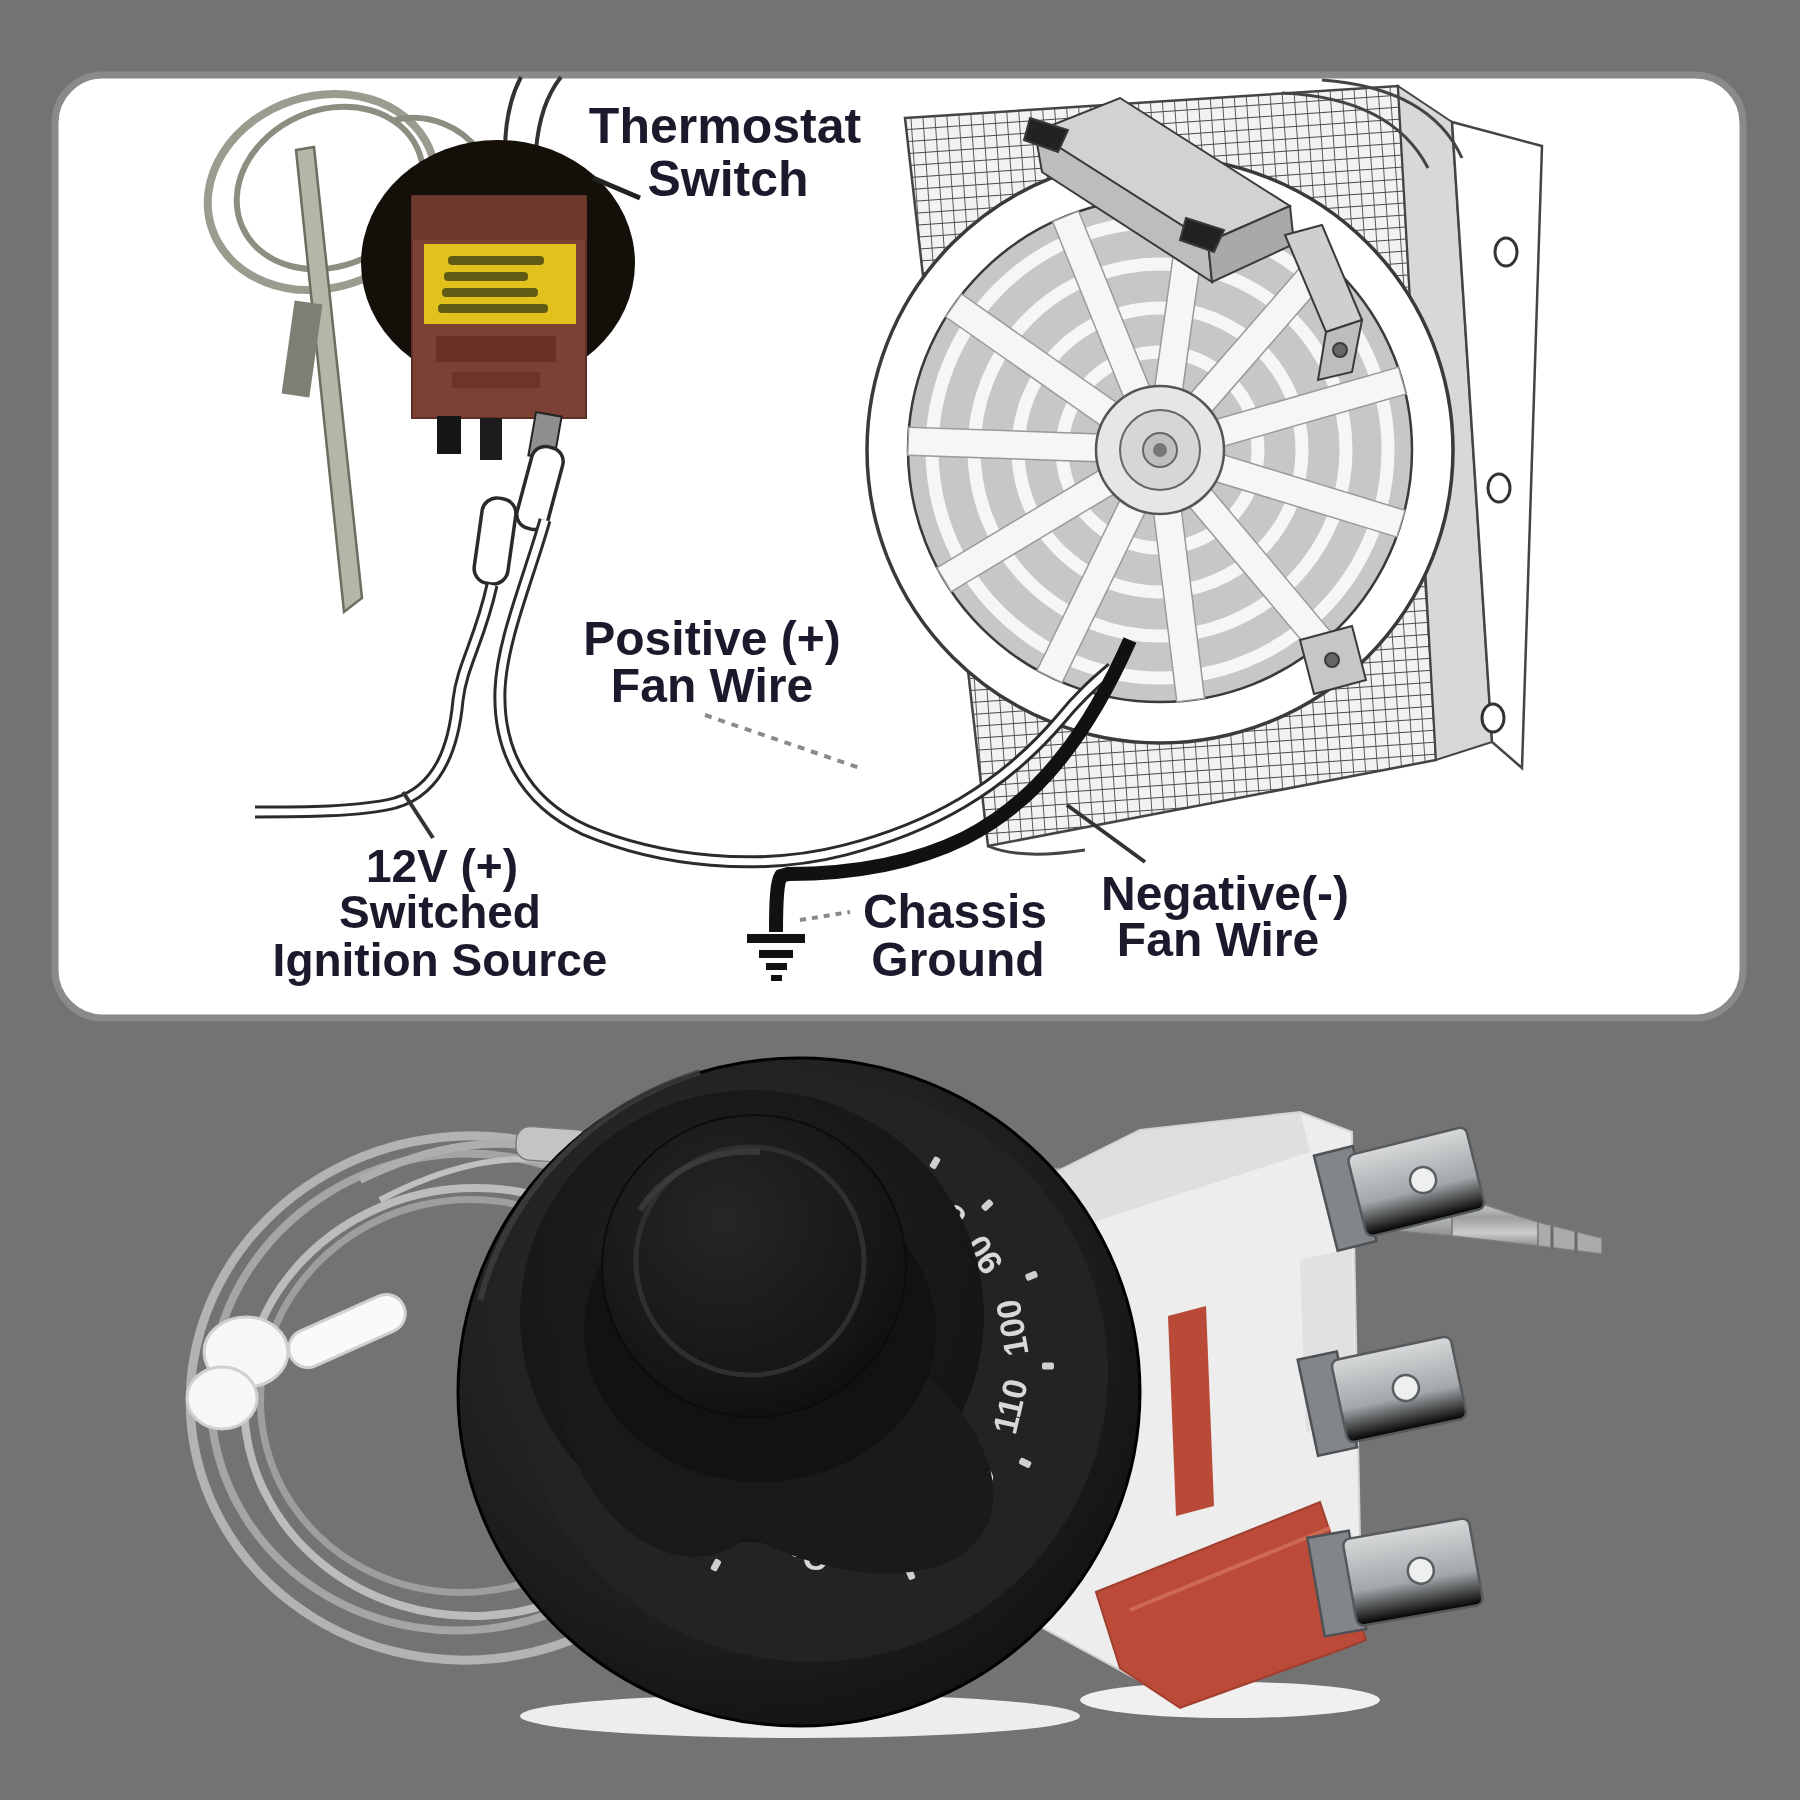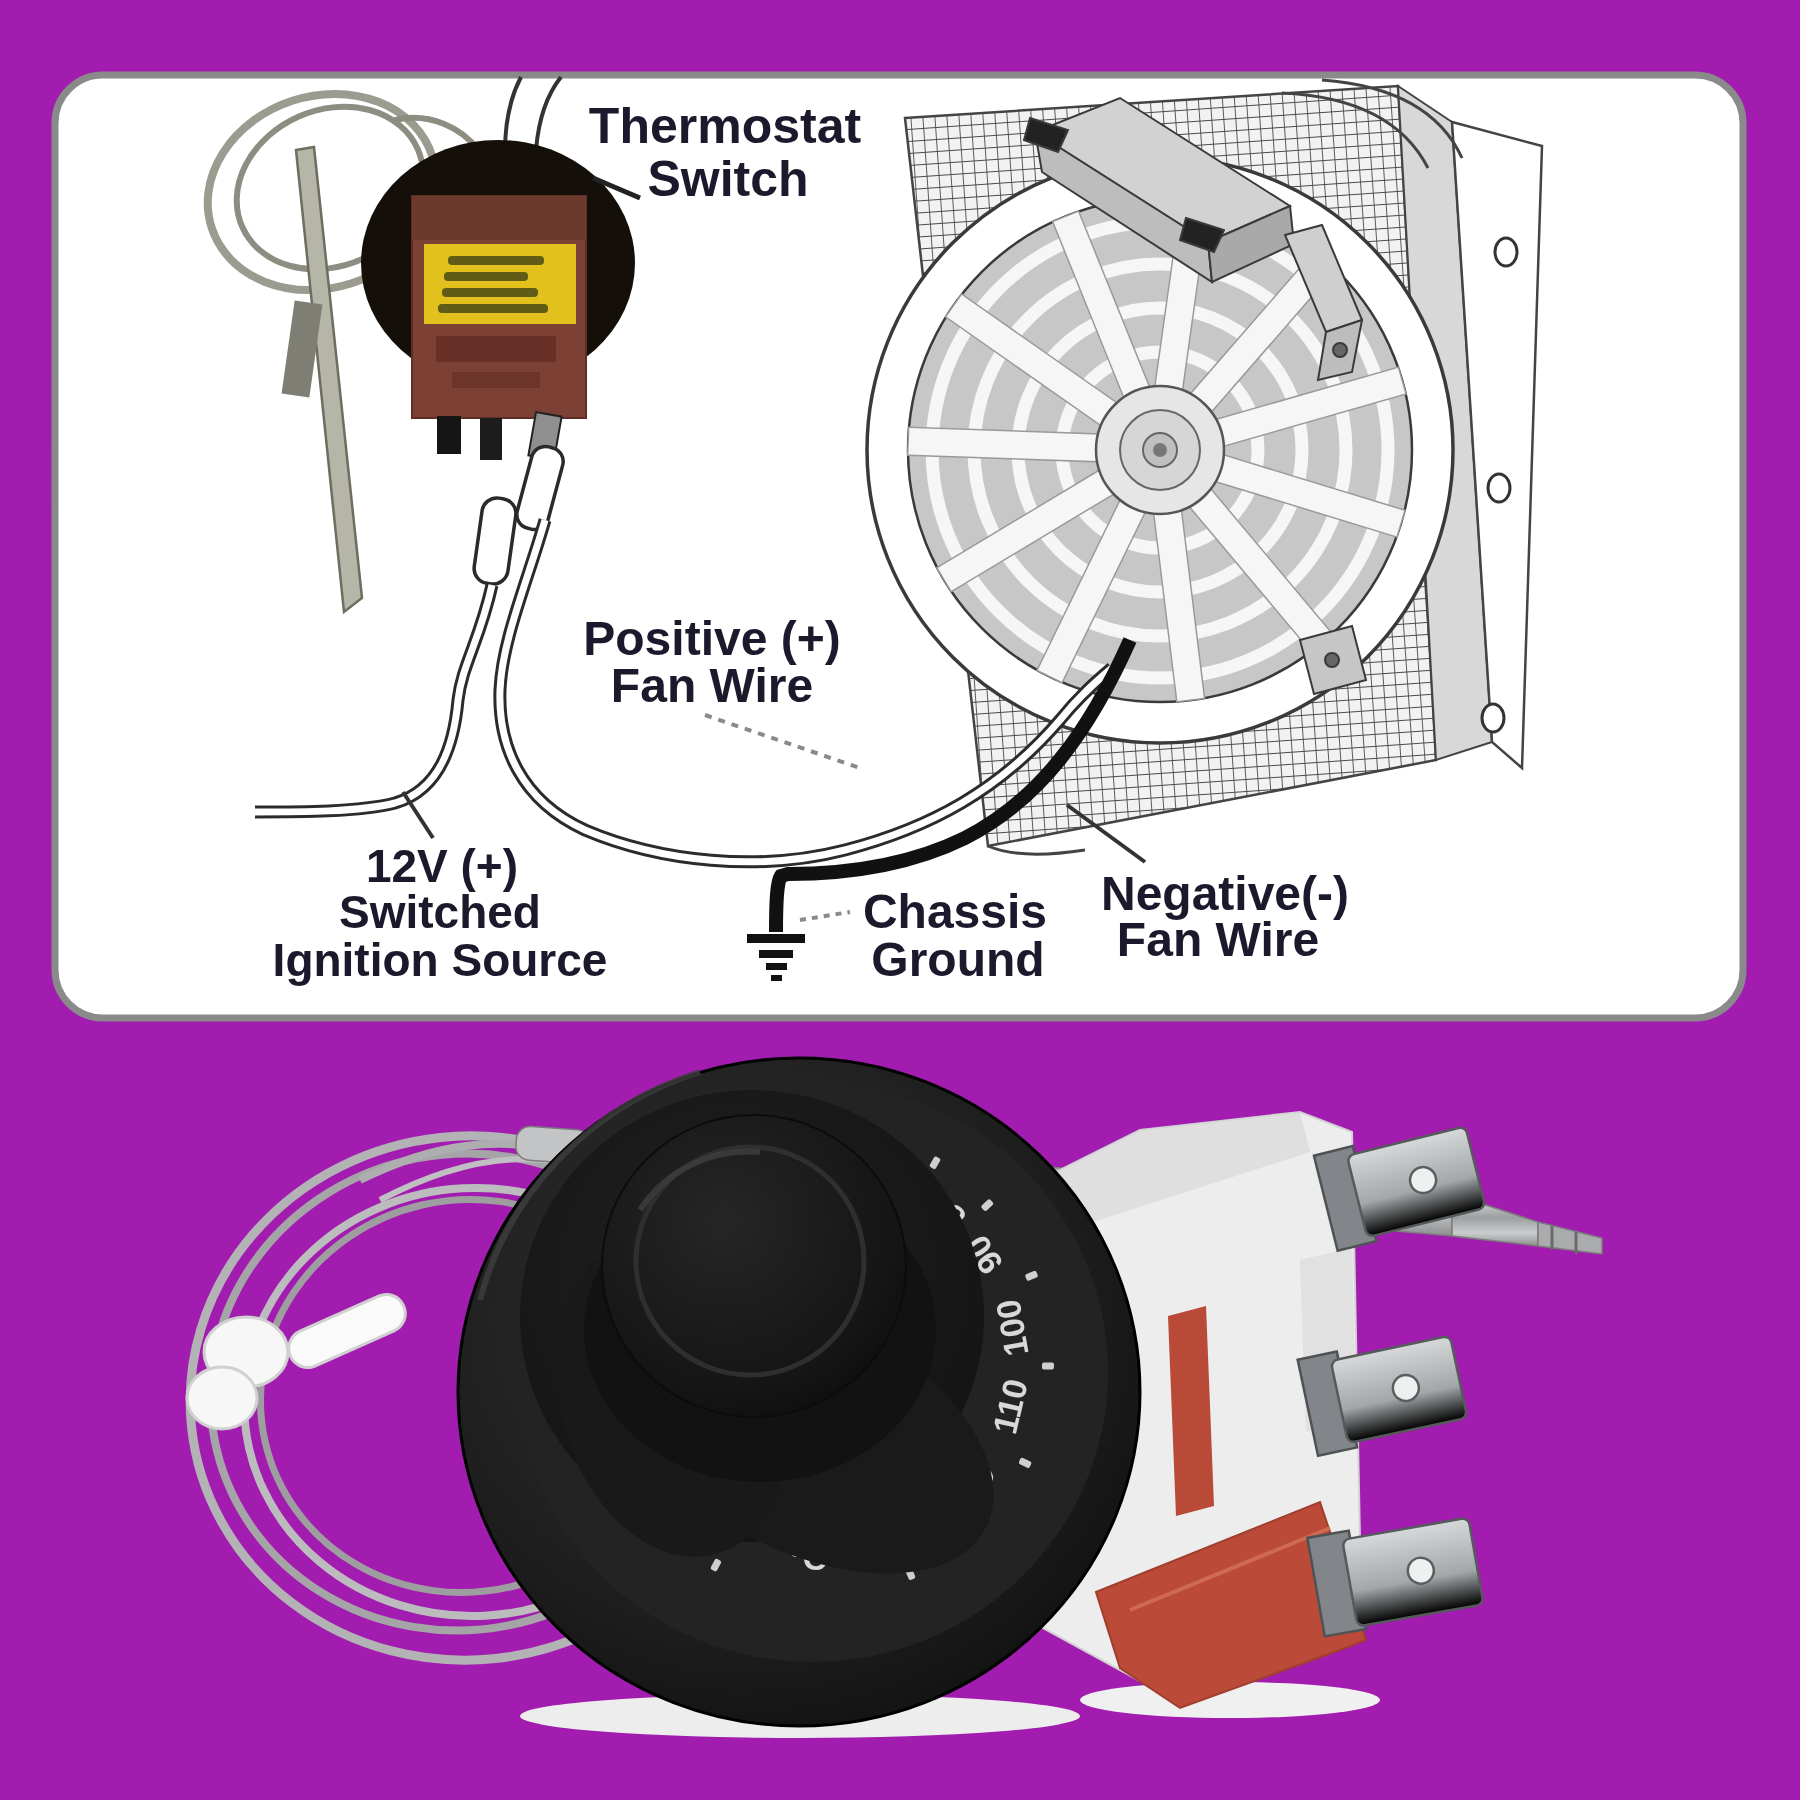--- a/index.html
+++ b/index.html
@@ -1,17 +1,17 @@
 <!DOCTYPE html>
 <html><head>
 <meta charset="utf-8">
 <style>
   html,body{margin:0;padding:0;background:#fff;}
   body{width:1800px;height:1800px;overflow:hidden;font-family:"Liberation Sans",sans-serif;}
-  #stage{position:relative;width:1800px;height:1800px;background:#a21caf;}
+  #stage{position:relative;width:1800px;height:1800px;background:#737373;}
   svg{position:absolute;left:0;top:0;}
   text{font-family:"Liberation Sans",sans-serif;}
   .lbl{fill:#1a1a2c;font-weight:bold;}
 </style>
 </head>
 <body>
 
 <div id="stage">
 <svg width="1800" height="1800" viewBox="0 0 1800 1800">
   <defs>

